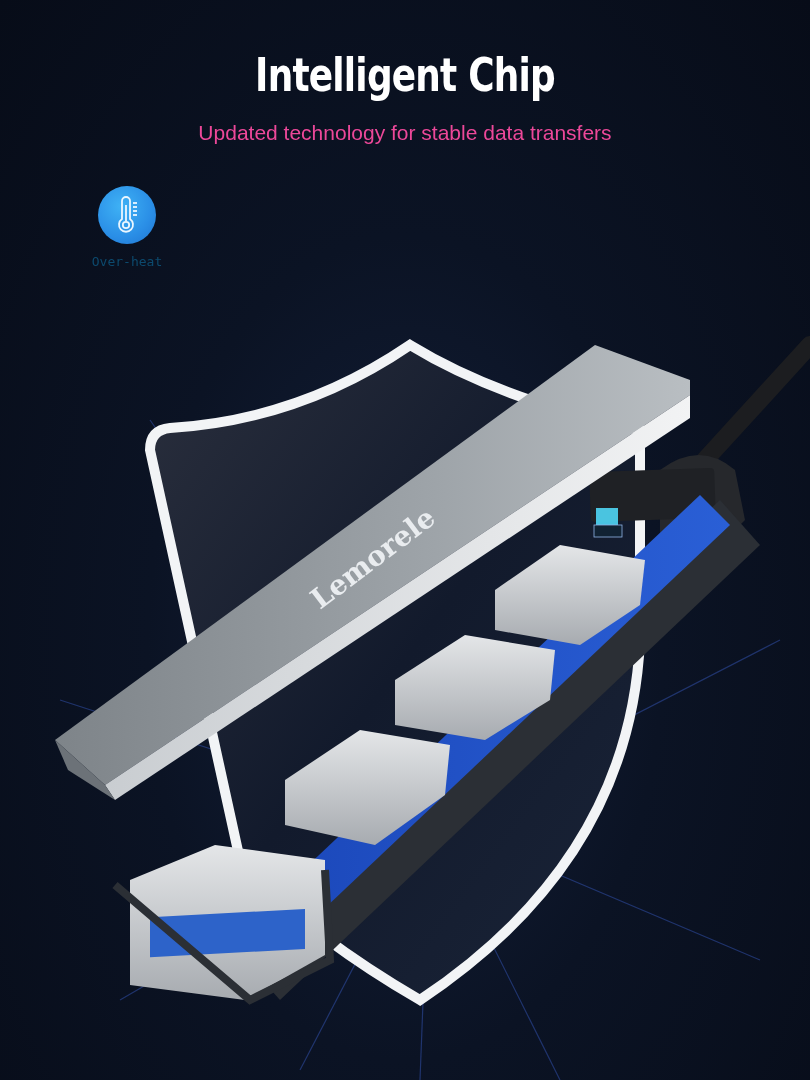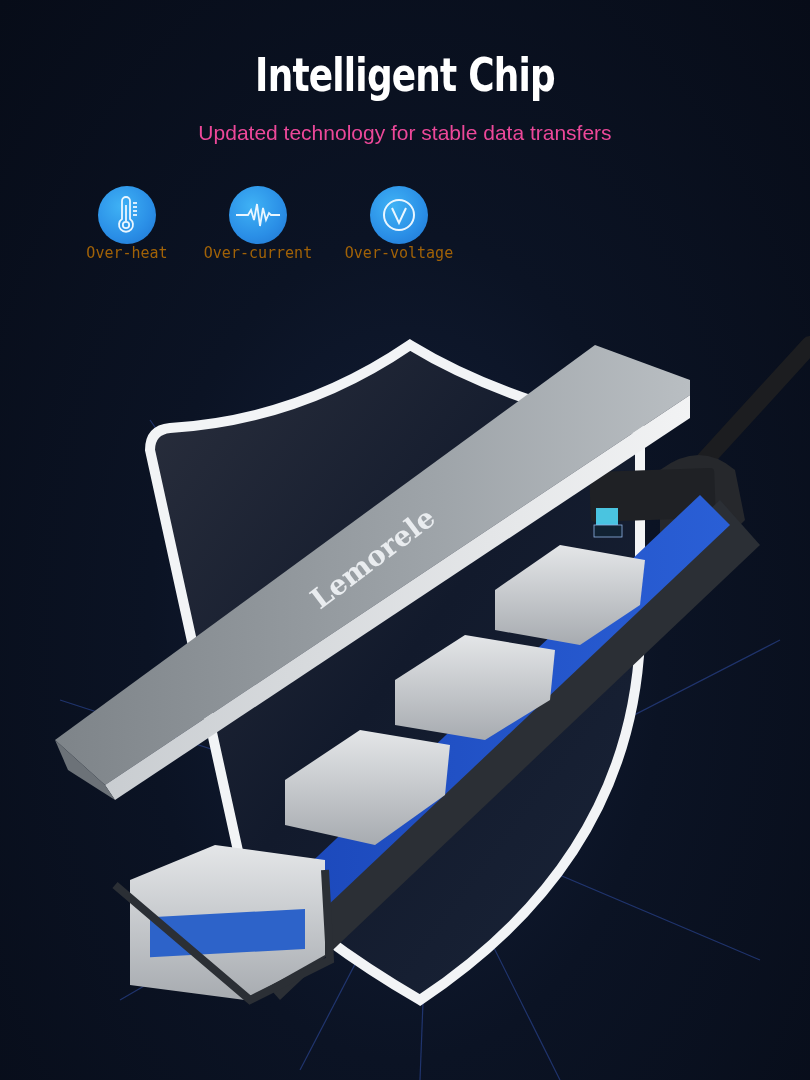--- a/index.html
+++ b/index.html
@@ -26,22 +26,22 @@
   .feature {
     position: absolute; top: 0; width: 140px; text-align: center;
   }
   .feature .circle {
     width: 58px; height: 58px; border-radius: 50%;
     margin: 0 auto;
     background: radial-gradient(circle at 40% 35%, #3fb2f5 0%, #2a8ee6 60%, #1f74d0 100%);
     display: flex; align-items: center; justify-content: center;
   }
   .feature .label {
-    margin-top: 0; font-family: "DejaVu Sans Mono", monospace;
-    font-size: 15px; color: #a16207; letter-spacing: 0px;
+    margin-top: 10px; font-family: "DejaVu Sans Mono", monospace;
+    font-size: 13px; color: #0c4a6e; letter-spacing: 0px;
   }
   .stage { position: absolute; left: 0; top: 300px; width: 810px; height: 780px; }
   .rays { position: absolute; inset: 0; }
 </style>
 </head>
 <body>
 
 <div class="title">Intelligent Chip</div>
 <div class="subtitle">Updated technology for stable data transfers</div>
 
@@ -52,37 +52,20 @@
         <path d="M12 6 a4 4 0 0 1 8 0 v18 a7 7 0 1 1 -8 0 z"></path>
         <circle cx="16" cy="30" r="3.2"></circle>
         <line x1="16" y1="10" x2="16" y2="26"></line>
         <line x1="23" y1="8" x2="27" y2="8"></line>
           <line x1="23" y1="12" x2="27" y2="12"></line>
         <line x1="23" y1="16" x2="27" y2="16"></line>
           <line x1="23" y1="20" x2="27" y2="20"></line>
       </svg>
     </div>
     <div class="label">Over-heat</div>
-  </div>
-  <div class="feature" style="left:188px;">
-    <div class="circle">
-      <svg width="48" height="30" viewBox="0 0 48 30" fill="none" stroke="#eaf6ff" stroke-width="1.8">
-        <polyline points="2,15 14,15 17,10 20,20 23,4 26,26 29,8 32,20 35,13 37,15 46,15"></polyline>
-      </svg>
-    </div>
-    <div class="label">Over-current</div>
-  </div>
-  <div class="feature" style="left:329px;">
-    <div class="circle">
-      <svg width="38" height="38" viewBox="0 0 38 38" fill="none" stroke="#eaf6ff" stroke-width="2">
-        <circle cx="19" cy="19" r="15"></circle>
-        <polyline points="12,12 19,27 26,12"></polyline>
-      </svg>
-    </div>
-    <div class="label">Over-voltage</div>
   </div>
 </div>
 
 <div class="stage">
   <svg class="rays" width="810" height="780" viewBox="0 300 810 780">
     <defs>
       <linearGradient id="shieldFill" x1="0" y1="0" x2="1" y2="1">
         <stop offset="0" stop-color="#2a2f3d"></stop>
         <stop offset="0.5" stop-color="#121a2c"></stop>
         <stop offset="1" stop-color="#1a2438"></stop>

